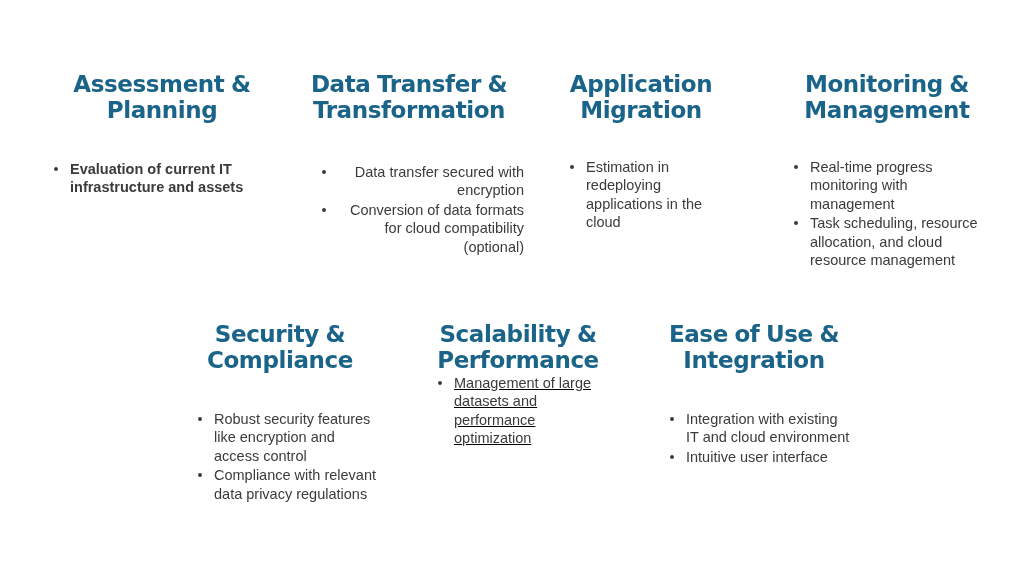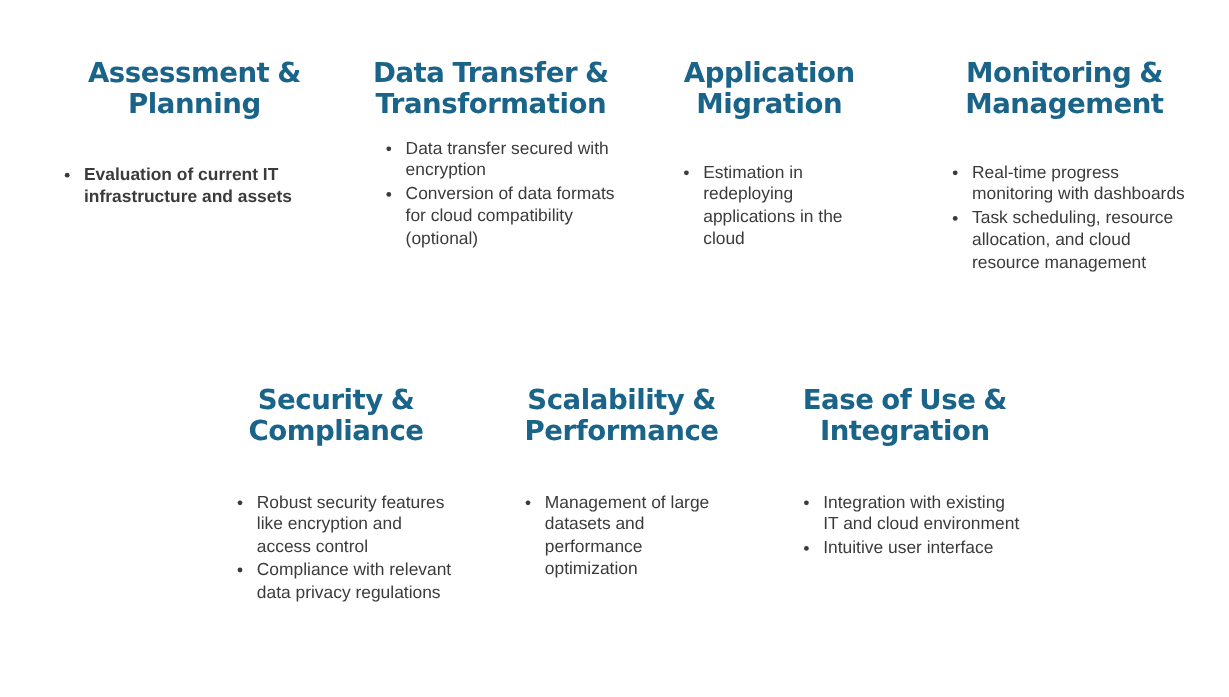--- a/index.html
+++ b/index.html
@@ -23,21 +23,21 @@
   }
 
   .row {
     position: absolute;
     display: flex;
     align-items: flex-start;
   }
 
   .row-top {
     left: 0;
-    top: 49px;
+    top: 72px;
     width: 856px;
   }
 
   .row-bottom {
     left: 0;
     top: 322px;
     width: 1024px;
   }
 
   .card {
@@ -88,26 +88,26 @@
     position: absolute;
     left: 2px;
     top: 7px;
     width: 4px;
     height: 4px;
     border-radius: 50%;
     background: #3b3b3b;
   }
 
   .bullets-wrap-1 { margin-top: 36px; margin-left: 10px; font-weight: bold; }
-  .bullets-wrap-2 { margin-top: 14px; margin-left: 26px; }
+  .bullets-wrap-2 { margin-top: 39px; margin-left: 26px; text-align: right; }
   .bullets-wrap-3 { margin-top: 34px; margin-left: 22px; }
   .bullets-wrap-4 { margin-top: 34px; margin-left: 14px; }
 
   .bullets-wrap-b1 { margin-top: 36px; margin-left: 14px; }
-  .bullets-wrap-b2 { margin-top: 36px; margin-left: 16px; }
+  .bullets-wrap-b2 { margin-left: 16px; text-decoration: underline; }
   .bullets-wrap-b3 { margin-top: 36px; margin-left: 14px; }
 </style>
 </head>
 <body>
 
 <div class="slide">
 
   <div class="row row-top">
 
     <div class="card card-w1">
@@ -149,21 +149,21 @@
         </ul>
       </div>
     </div>
 
     <div class="card card-w4">
       <h2 class="card-title">Monitoring &amp; Management</h2>
       <div class="bullets-wrap-4">
         <ul class="bullets">
           <li>
             <span class="dot"></span>
-            <span>Real-time progress monitoring with dashboards</span>
+            <span>Real-time progress monitoring with management</span>
           </li>
           <li>
             <span class="dot"></span>
             <span>Task scheduling, resource allocation, and cloud resource management</span>
           </li>
         </ul>
       </div>
     </div>
 
   </div>

